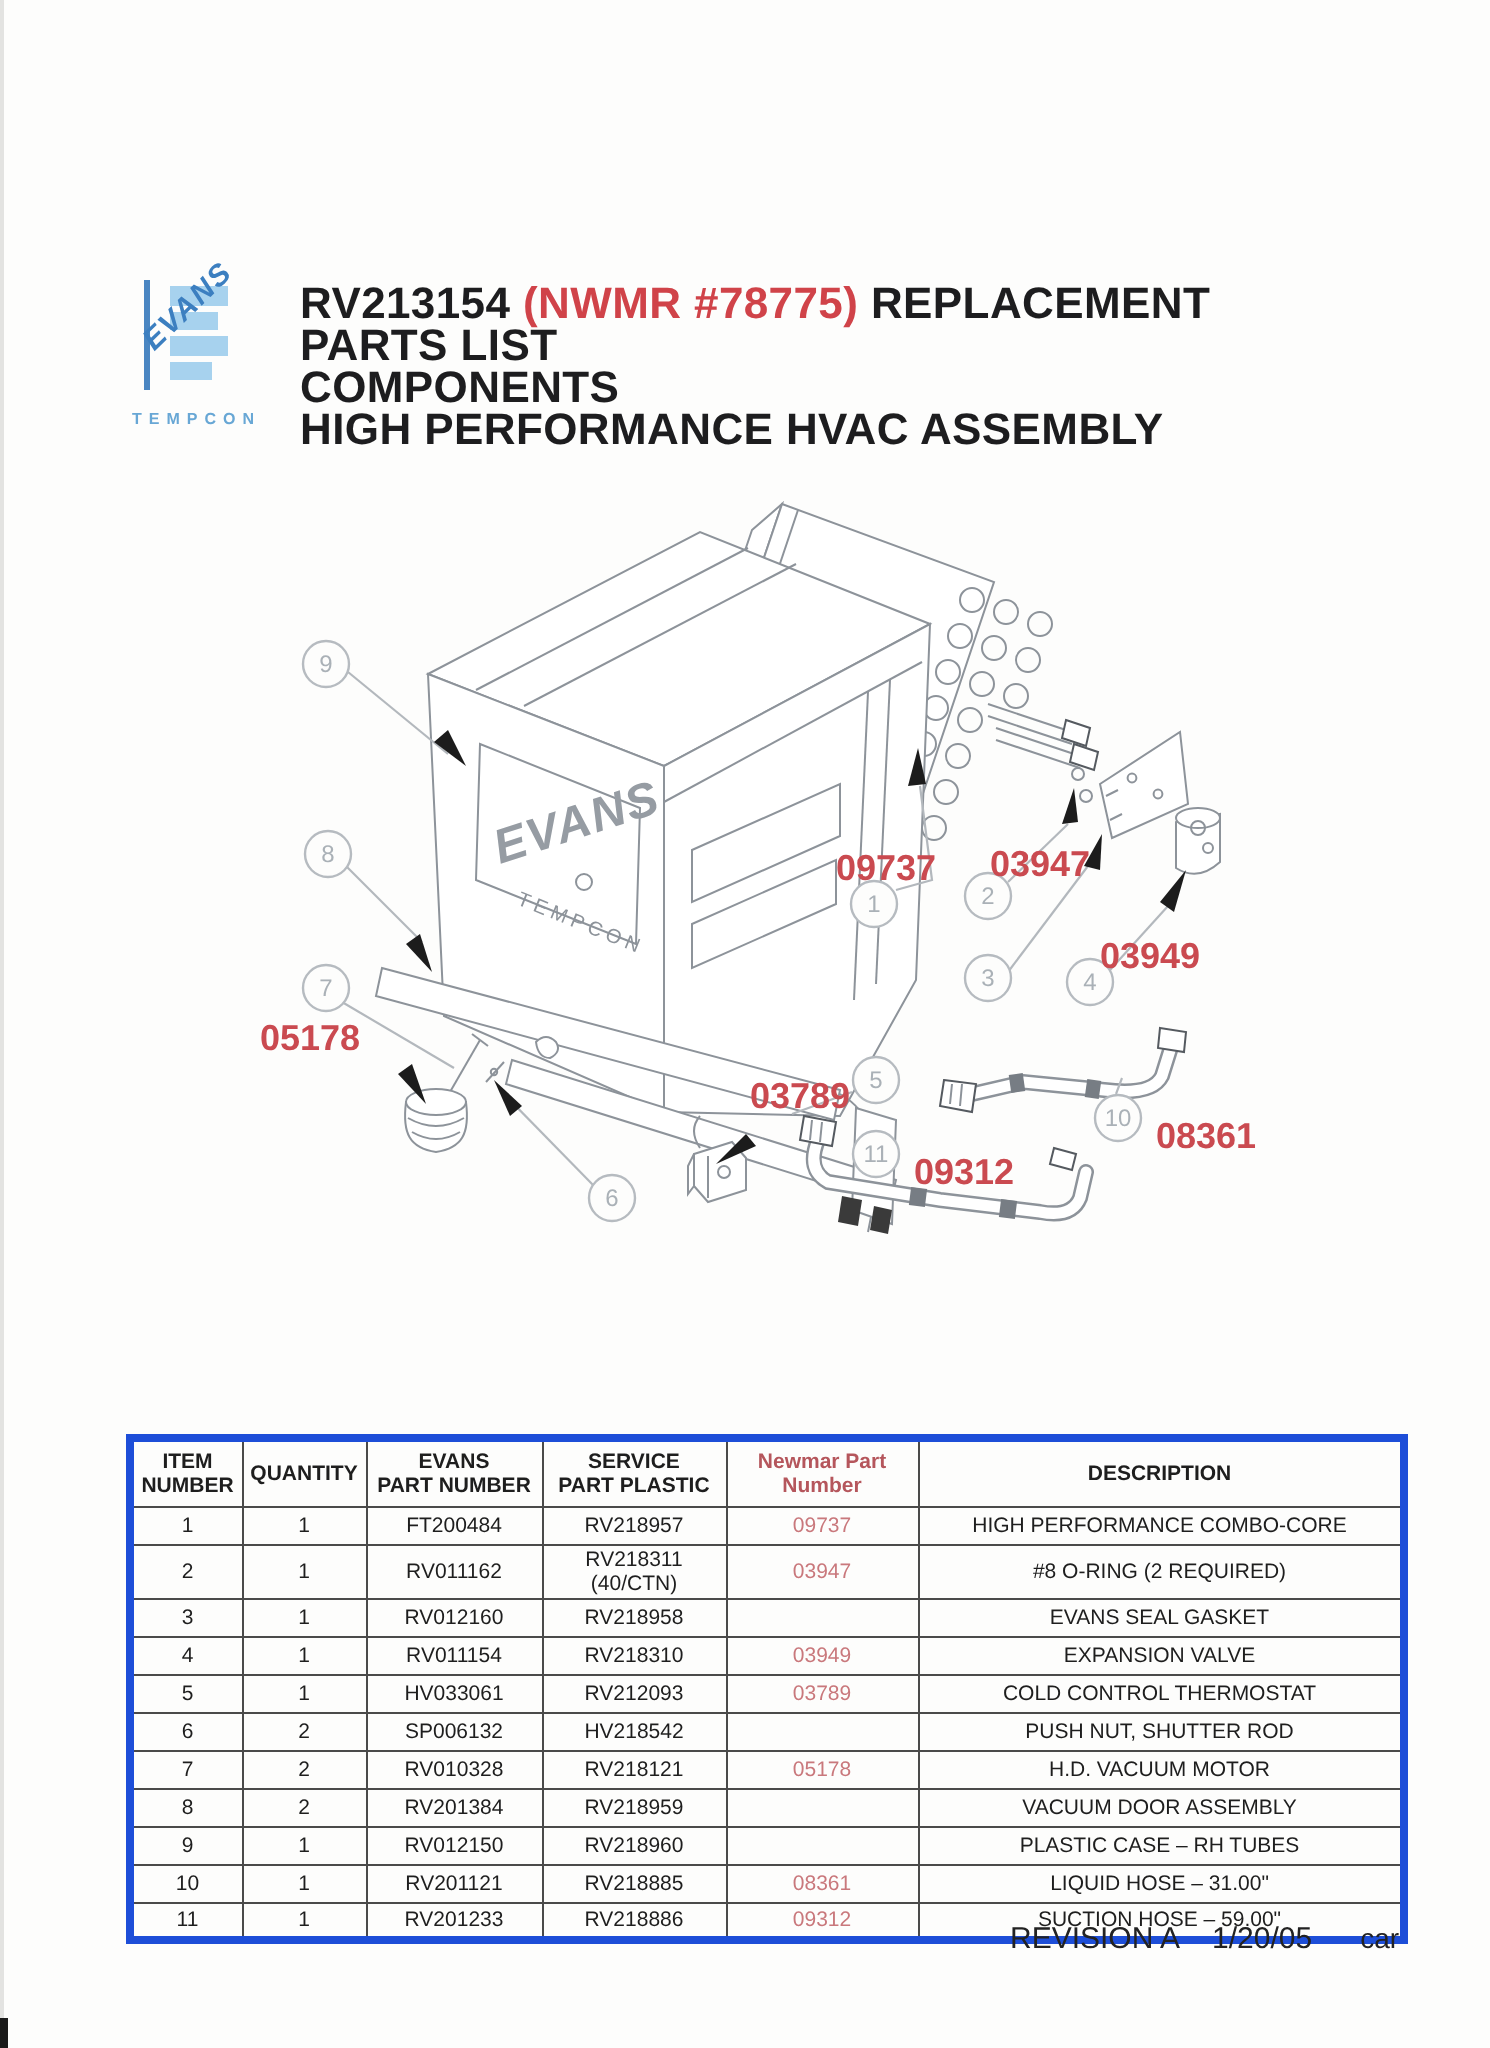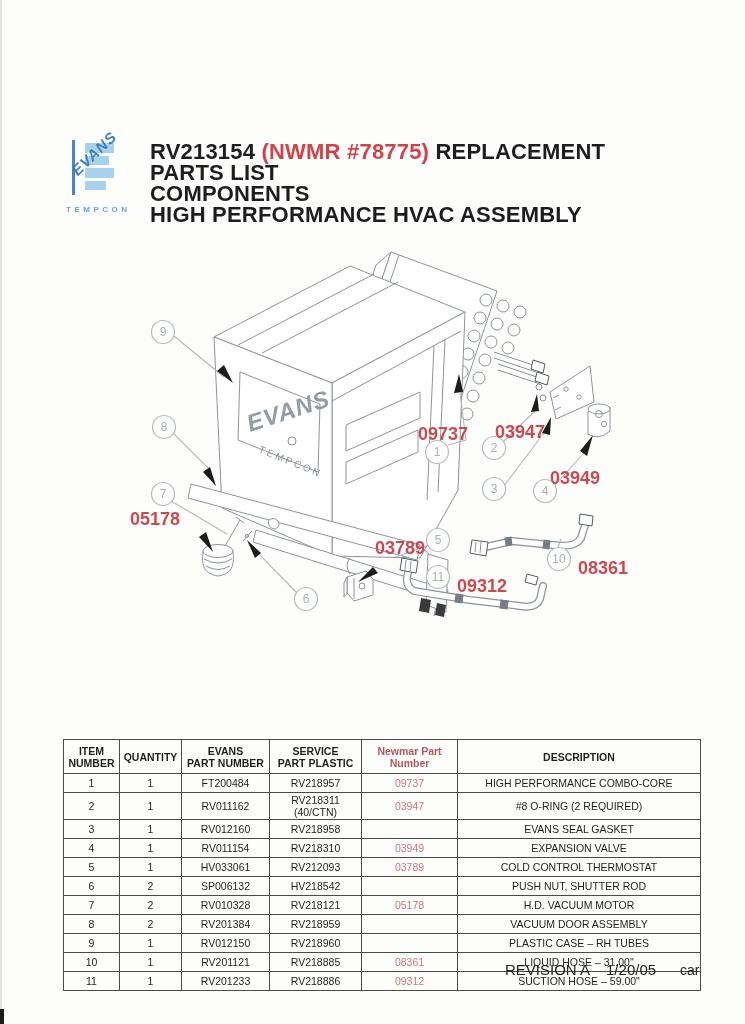--- a/index.html
+++ b/index.html
@@ -36,21 +36,21 @@
   .blackblock { fill:#3a3a3a; stroke:none; }
   .hose-outer { fill:none; stroke:#8d939a; stroke-width:8; stroke-linecap:round; }
   .hose-inner { fill:none; stroke:#ffffff; stroke-width:5.5; stroke-linecap:round; }
   .hose-collar { fill:none; stroke:#777d84; stroke-width:9; stroke-linecap:butt; }
   .casebrand { fill:#969ca3; font-style:italic; font-weight:bold; font-size:24px; letter-spacing:1px; font-family:"Liberation Sans",sans-serif; }
   .casesub { fill:#8d939a; font-size:10px; letter-spacing:2.5px; font-family:"Liberation Sans",sans-serif; }
 
   
   table.parts { position:absolute; left:63px; top:717px; width:637px; border-collapse:collapse; table-layout:fixed; font-size:10.5px; color:#1e1e1e; }
   table.parts th, table.parts td { border:1px solid #4a4a4a; text-align:center; vertical-align:middle; white-space:pre-line; padding:1px 2px; line-height:12px; }
-  table.parts { border:1px solid #1d4ed8;margin-top:22px; }
+  table.parts { border:4px solid #1d4ed8; }
   table.parts thead th { height:34px; font-weight:bold; }
   table.parts tbody td { height:19px; }
   table.parts tr.tall td { height:27px; }
   th.red-h { color:#b5565c; font-weight:bold; }
   td.red { color:#c9787c; }
   col.c-item { width:56px; } col.c-qty { width:62px; } col.c-evans { width:88px; }
   col.c-serv { width:92px; } col.c-newmar { width:96px; } col.c-desc { width:243px; }
 
   
   .footer { position:absolute; left:505px; top:961px; display:flex; gap:16px; font-size:15px; color:#222; align-items:baseline;text-align:right; }

